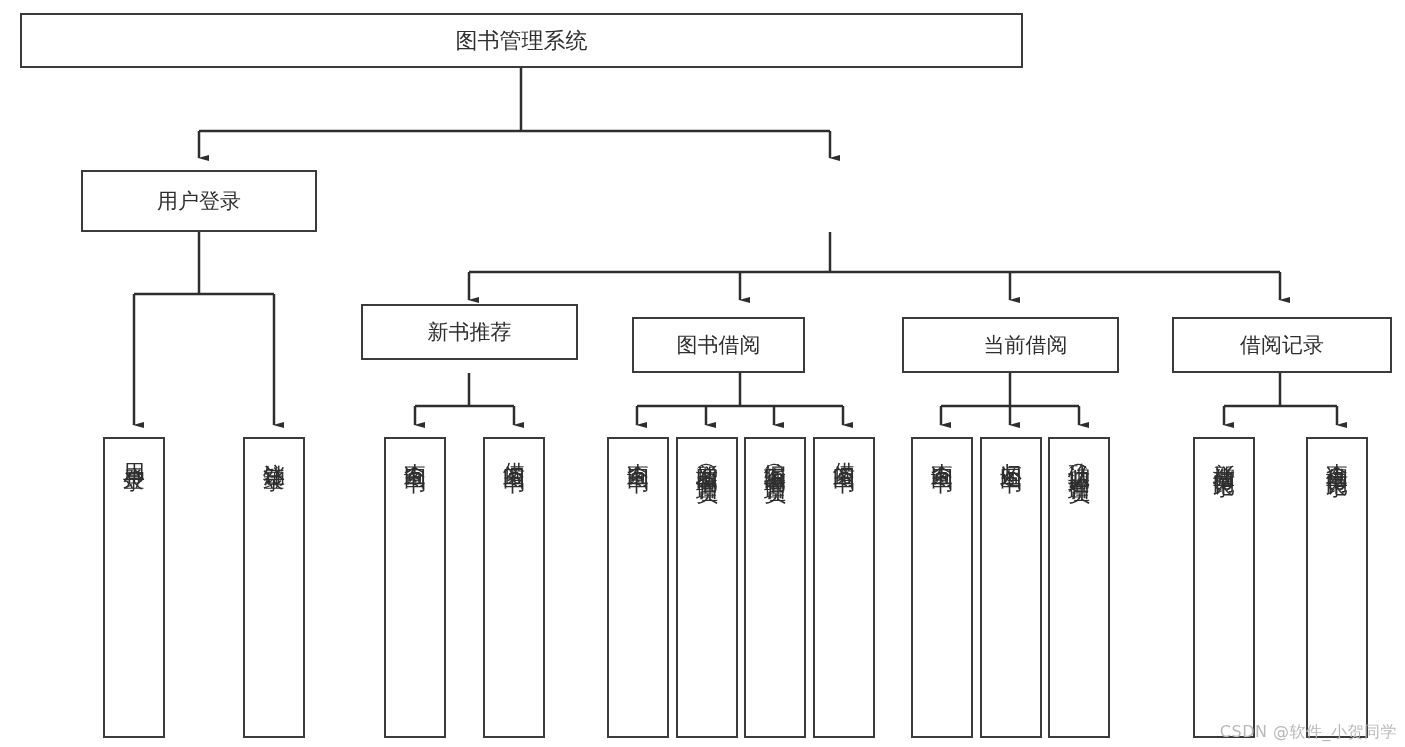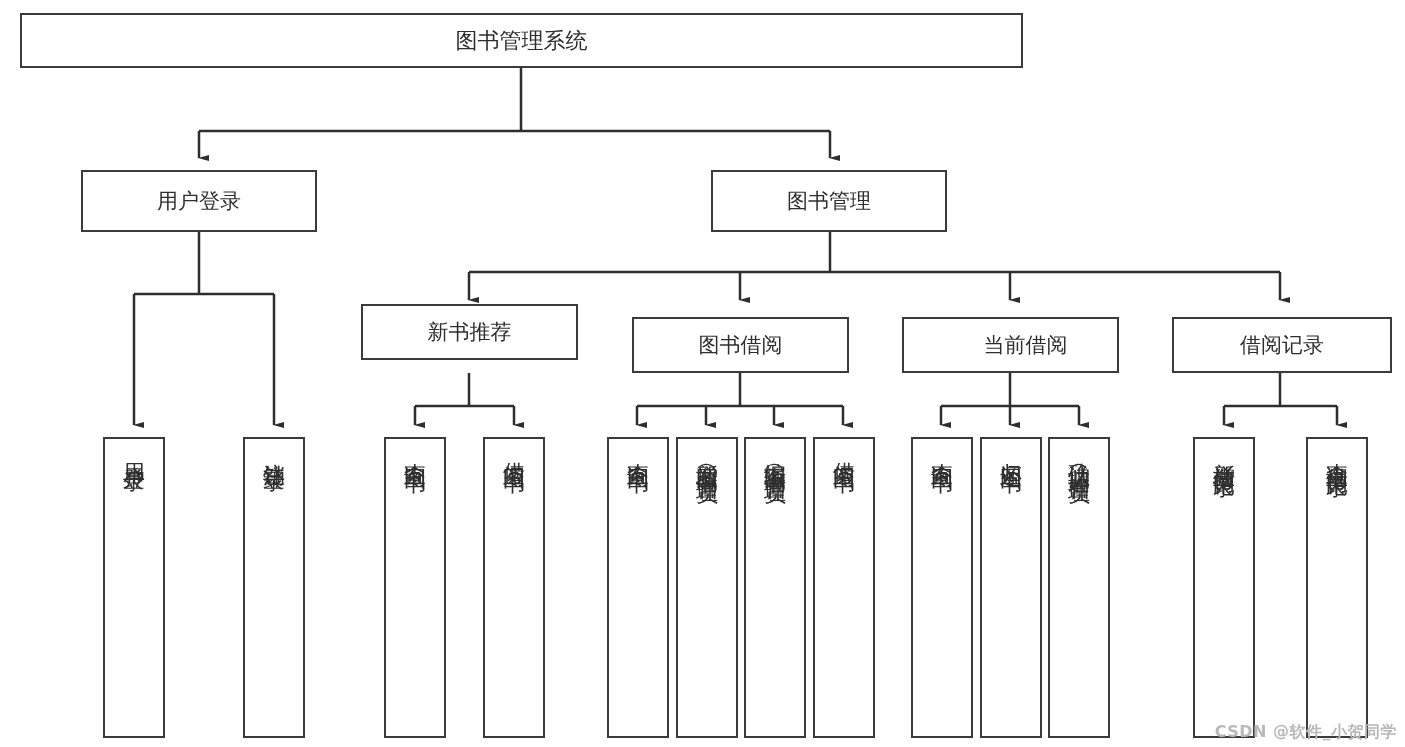--- a/index.html
+++ b/index.html
@@ -62,21 +62,20 @@
   }
   .watermark {
     position: absolute;
     right: 8px;
     bottom: 4px;
     font-size: 16px;
     color: #b9b9b9;
     letter-spacing: 0.5px;
     white-space: nowrap;
     user-select: none;
-    font-weight: bold;
   }
 </style>
 </head>
 <body>
 
 <div id="canvas">
 
   <svg class="wires" viewBox="0 0 1405 747">
     <defs>
       <marker id="arrow" markerWidth="10" markerHeight="12" refX="3" refY="10" orient="auto" markerUnits="userSpaceOnUse">
@@ -128,28 +127,25 @@
     </g>
   </svg>
 
   <div class="node root" style="left:20px; top:13px; width:1003px; height:55px;">
     <span class="lbl">图书管理系统</span>
   </div>
 
   <div class="node h" style="left:81px; top:170px; width:236px; height:62px;">
     <span class="lbl">用户登录</span>
   </div>
-  <div class="node h" style="left:711px; top:170px; width:236px; height:62px;">
-    <span class="lbl">图书管理</span>
-  </div>
 
   <div class="node h" style="left:361px; top:304px; width:217px; height:56px;">
     <span class="lbl">新书推荐</span>
   </div>
-  <div class="node h" style="left:632px; top:317px; width:217px; height:56px;">
+  <div class="node h" style="left:632px; top:317px; width:173px; height:56px;">
     <span class="lbl">图书借阅</span>
   </div>
   <div class="node h" style="left:902px; top:317px; width:217px; height:56px;padding-left:30px;">
     <span class="lbl">当前借阅</span>
   </div>
   <div class="node h" style="left:1172px; top:317px; width:220px; height:56px;">
     <span class="lbl">借阅记录</span>
   </div>
 
   <div class="node v" style="left:103px; top:437px; width:62px; height:301px;">

